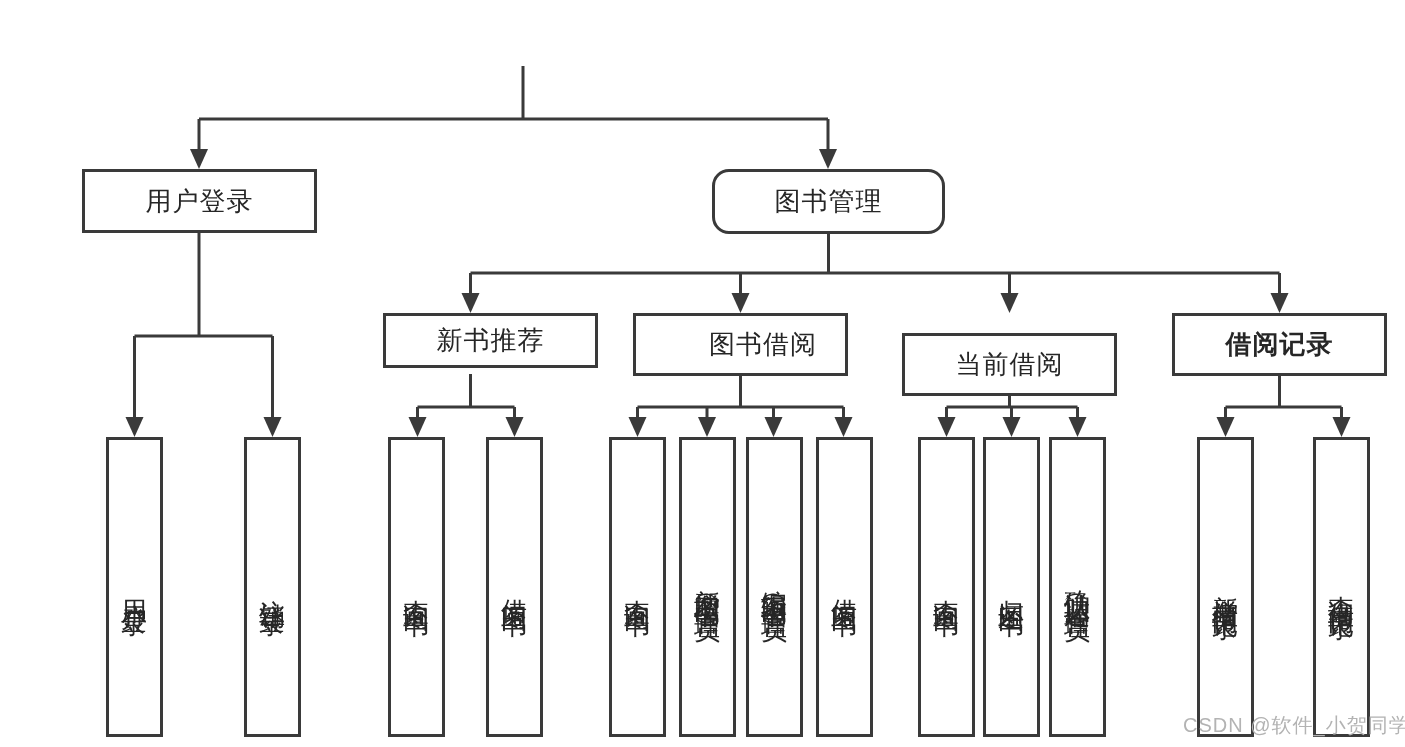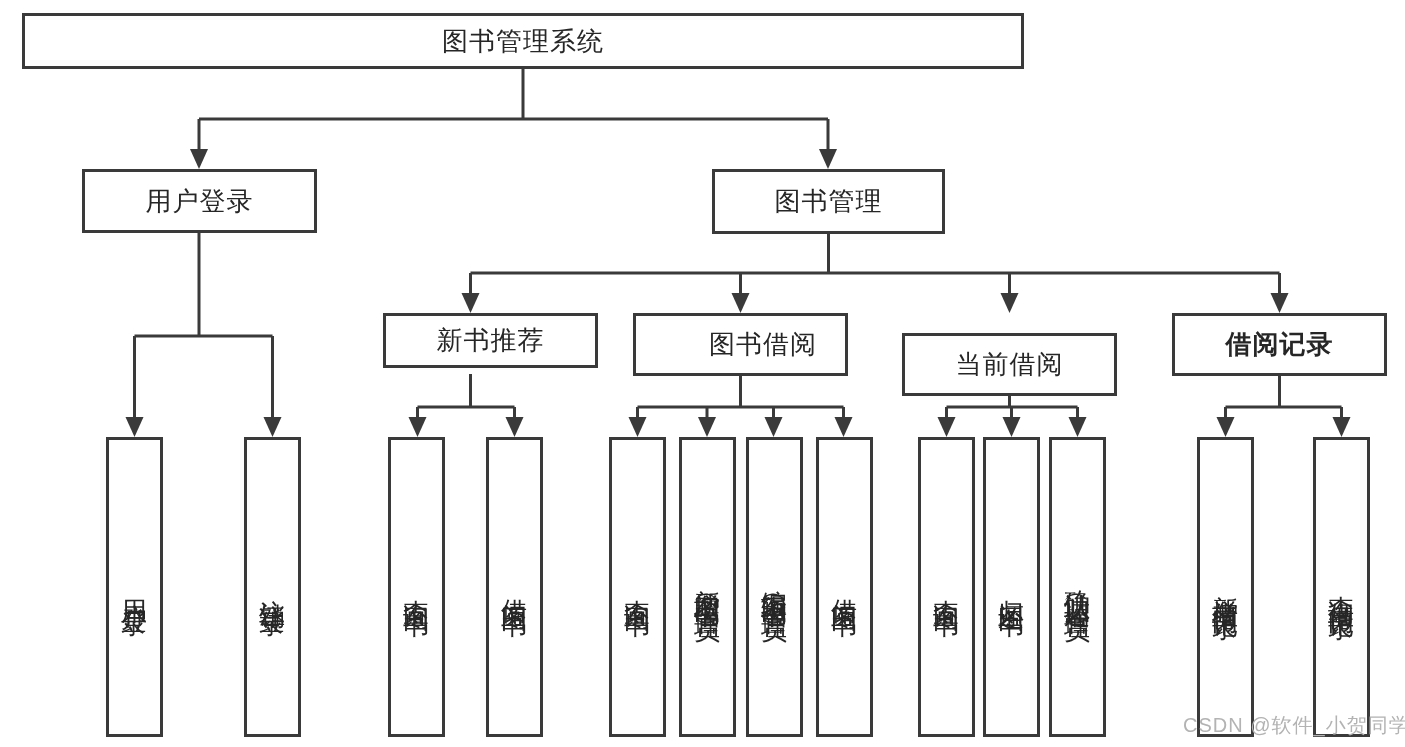--- a/index.html
+++ b/index.html
@@ -95,24 +95,23 @@
       <polygon points="764.5,417 782.5,417 773.5,437"></polygon>
       <polygon points="834.5,417 852.5,417 843.5,437"></polygon>
       <polygon points="937.5,417 955.5,417 946.5,437"></polygon>
       <polygon points="1002.5,417 1020.5,417 1011.5,437"></polygon>
       <polygon points="1068.5,417 1086.5,417 1077.5,437"></polygon>
       <polygon points="1216.5,417 1234.5,417 1225.5,437"></polygon>
       <polygon points="1332.5,417 1350.5,417 1341.5,437"></polygon>
     </g>
   </svg>
 
-  <div class="box" style="left:22px; top:13px; width:1002px; height:56px;">图书管理系统</div>
 
   <div class="box" style="left:82px; top:169px; width:235px; height:64px;">用户登录</div>
-  <div class="box" style="left:712px; top:169px; width:233px; height:65px;">图书管理</div>
+  <div class="box" style="left:712px; top:169px; width:233px; height:65px;border-radius:17px;">图书管理</div>
 
   <div class="box" style="left:383px; top:313px; width:215px; height:55px;">新书推荐</div>
   <div class="box" style="left:633px; top:313px; width:215px; height:63px;padding-left:45px;">图书借阅</div>
   <div class="box" style="left:902px; top:313px; width:215px; height:63px;margin-top:20px;">当前借阅</div>
   <div class="box" style="left:1172px; top:313px; width:215px; height:63px;font-weight:bold;">借阅记录</div>
 
   <div class="leaf" style="left:106px;">
     <span class="vtext">用户登录</span>
   </div>
   <div class="leaf" style="left:244px;">

